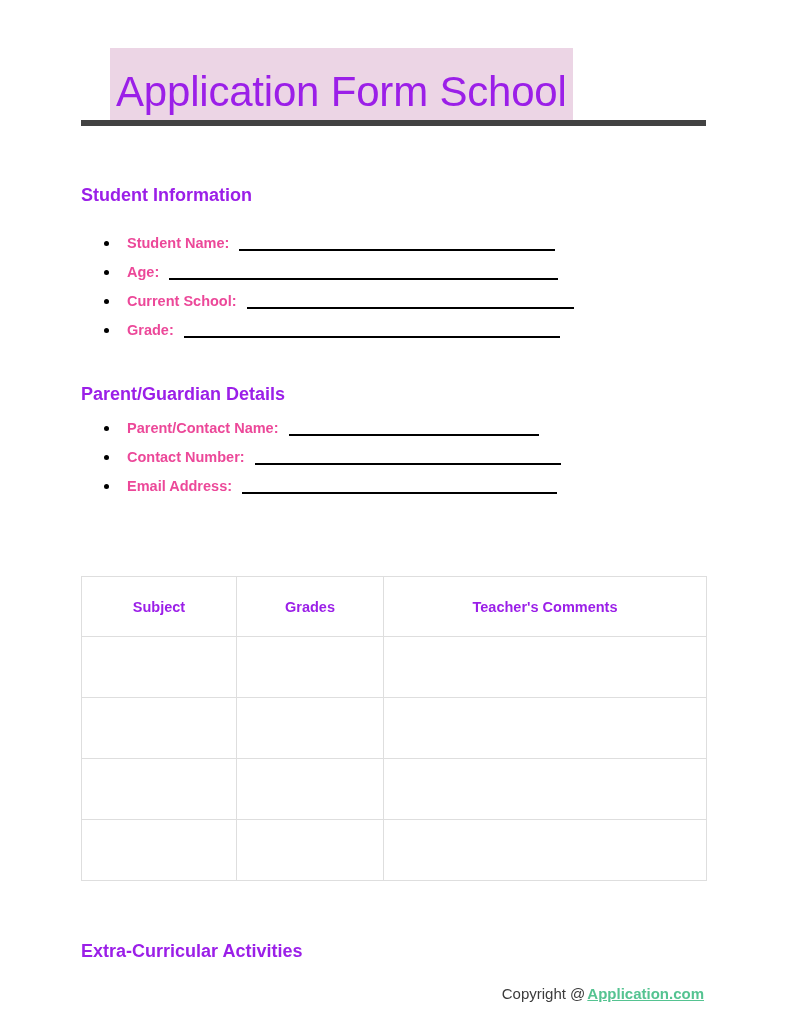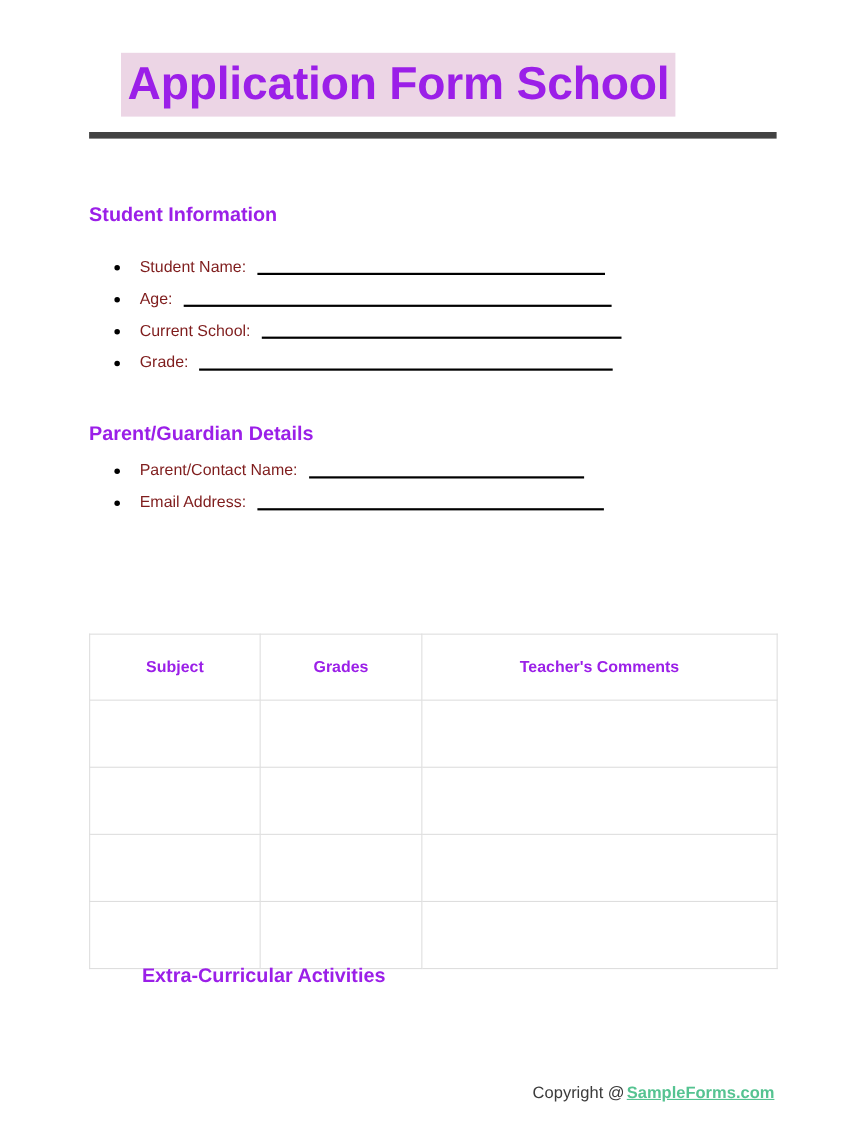--- a/index.html
+++ b/index.html
@@ -27,28 +27,28 @@
   
   .title-block {
     position: absolute;
     left: 81px;
     top: 48px;
     width: 625px;
   }
   .doc-title {
     display: inline-block;
     margin: 0;
-    padding: 2px 6px 4px 6px;
+    padding: 18px 6px 4px 6px;
     margin-left: 29px;
     background: #ecd5e5;
     color: #9b1fe8;
     font-family: "Liberation Sans", sans-serif;
     font-size: 42px;
     line-height: 52px;
-    font-weight: bold;
+    font-weight: normal;
     letter-spacing: -0.2px;
     white-space: nowrap;
   }
   .title-rule {
     position: absolute;
     left: 0px;
     top: 72px;
     width: 625px;
     height: 6px;
     background: #424242;
@@ -71,22 +71,22 @@
     left: 100px;
     margin: 0;
     padding: 0;
     list-style: none;
   }
   .bullet-item {
     position: relative;
     height: 29px;
     line-height: 29px;
     font-size: 14.5px;
-    font-weight: normal;
-    color: #7f1d1d;
+    font-weight: bold;
+    color: #ec4899;
     white-space: nowrap;
     padding-left: 27px;
   }
   .bullet-dot {
     position: absolute;
     left: 4px;
     top: 12px;
     width: 5px;
     height: 5px;
     background: #000000;
@@ -186,20 +186,25 @@
   <div class="section-heading" style="top:385px;">Parent/Guardian Details</div>
 
   <ul class="bullet-list" style="top:414px;">
     <li class="bullet-item">
       <span class="bullet-dot"></span>
       <span class="field-label">Parent/Contact Name:</span>
       <span class="field-rule" style="width:250px;"></span>
     </li>
     <li class="bullet-item">
       <span class="bullet-dot"></span>
+      <span class="field-label">Contact Number:</span>
+      <span class="field-rule" style="width:306px;"></span>
+    </li>
+    <li class="bullet-item">
+      <span class="bullet-dot"></span>
       <span class="field-label">Email Address:</span>
       <span class="field-rule" style="width:315px;"></span>
     </li>
   </ul>
 
 
   <table class="record-table">
     <colgroup>
       <col class="col-subject">
       <col class="col-grades">
@@ -229,19 +234,19 @@
         <td></td>
       </tr>
       <tr>
         <td></td>
         <td></td>
         <td></td>
       </tr>
     </tbody>
   </table>
 
-  <div class="section-heading" style="top:878px;margin-left:48px;">Extra-Curricular Activities</div>
+  <div class="section-heading" style="top:942px;">Extra-Curricular Activities</div>
 
   <div class="footer">
-    <span>Copyright @</span><span class="footer-brand">SampleForms.com</span>
+    <span>Copyright @</span><span class="footer-brand">Application.com</span>
   </div>
 
 </div>
 
 </body></html>

